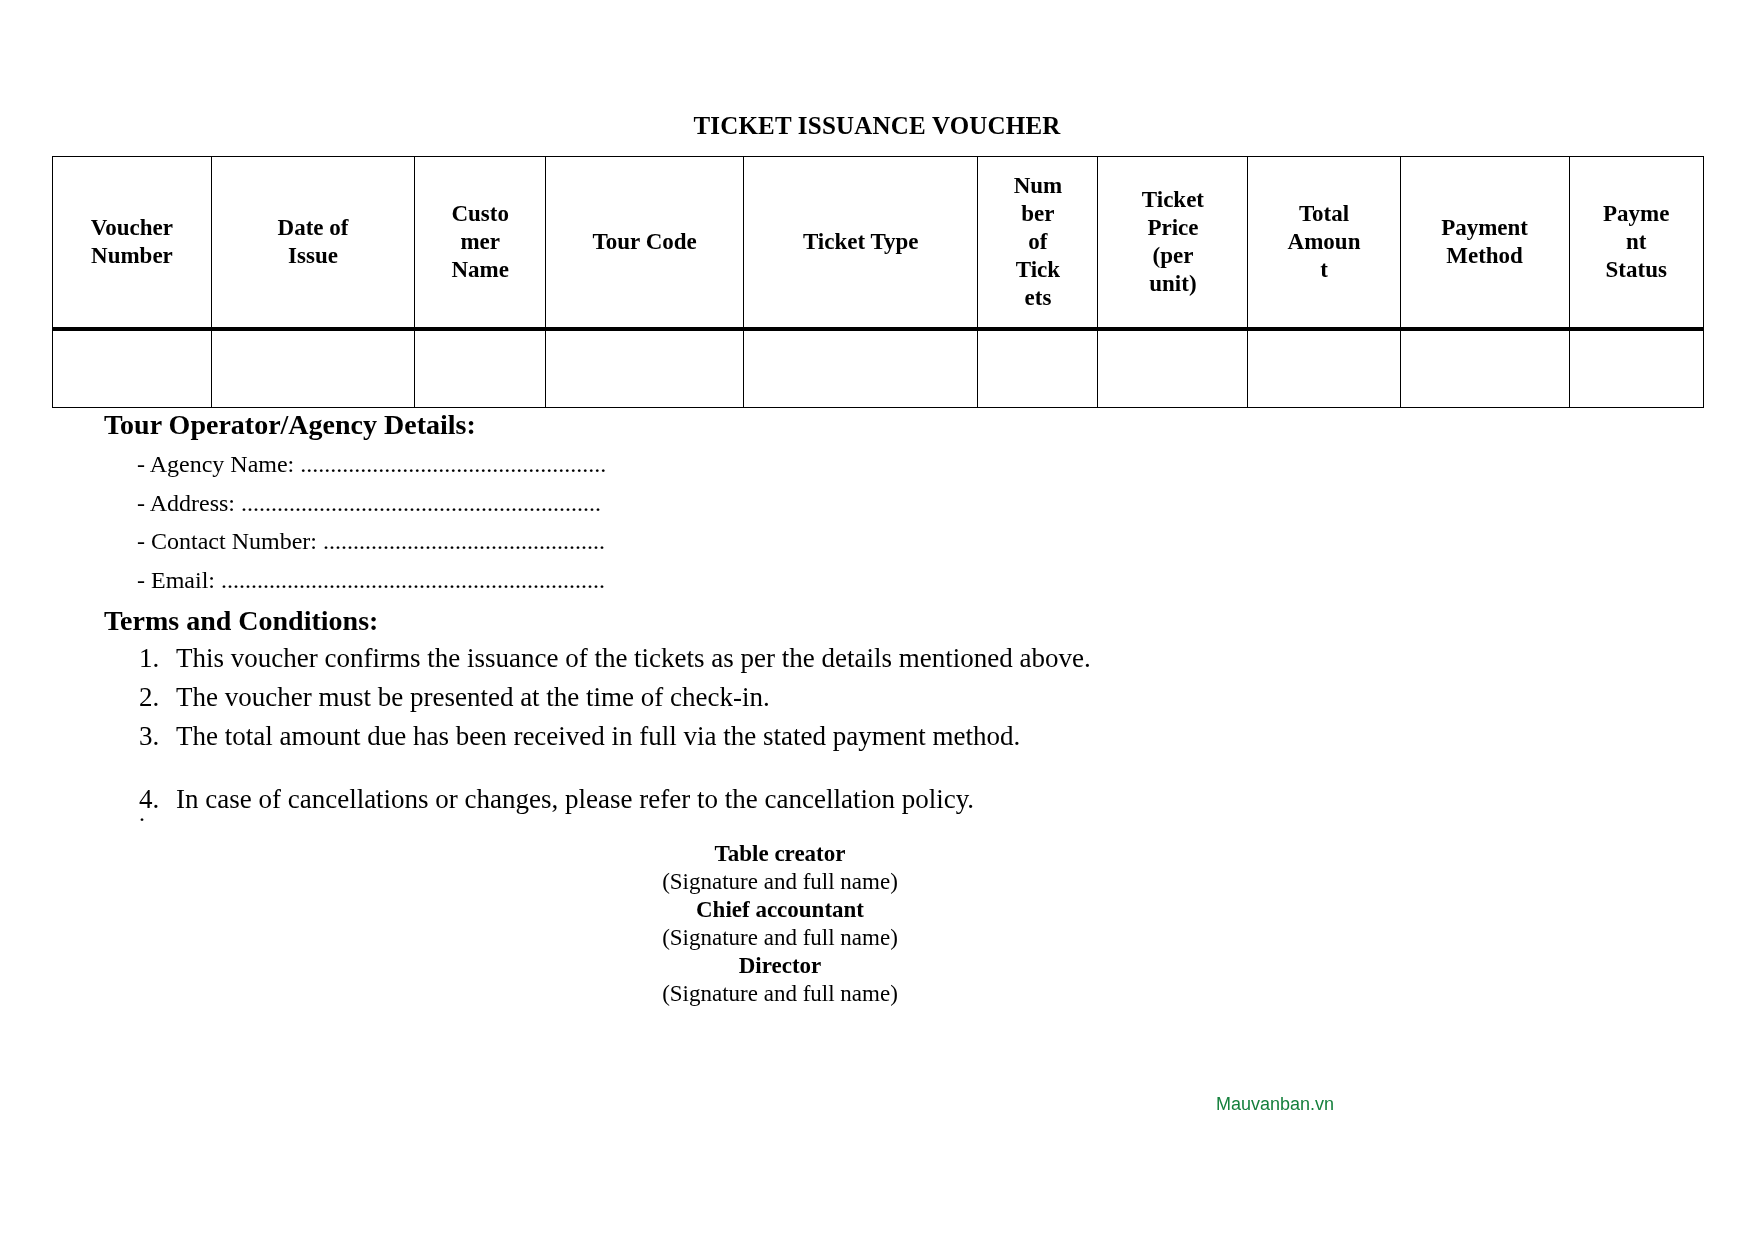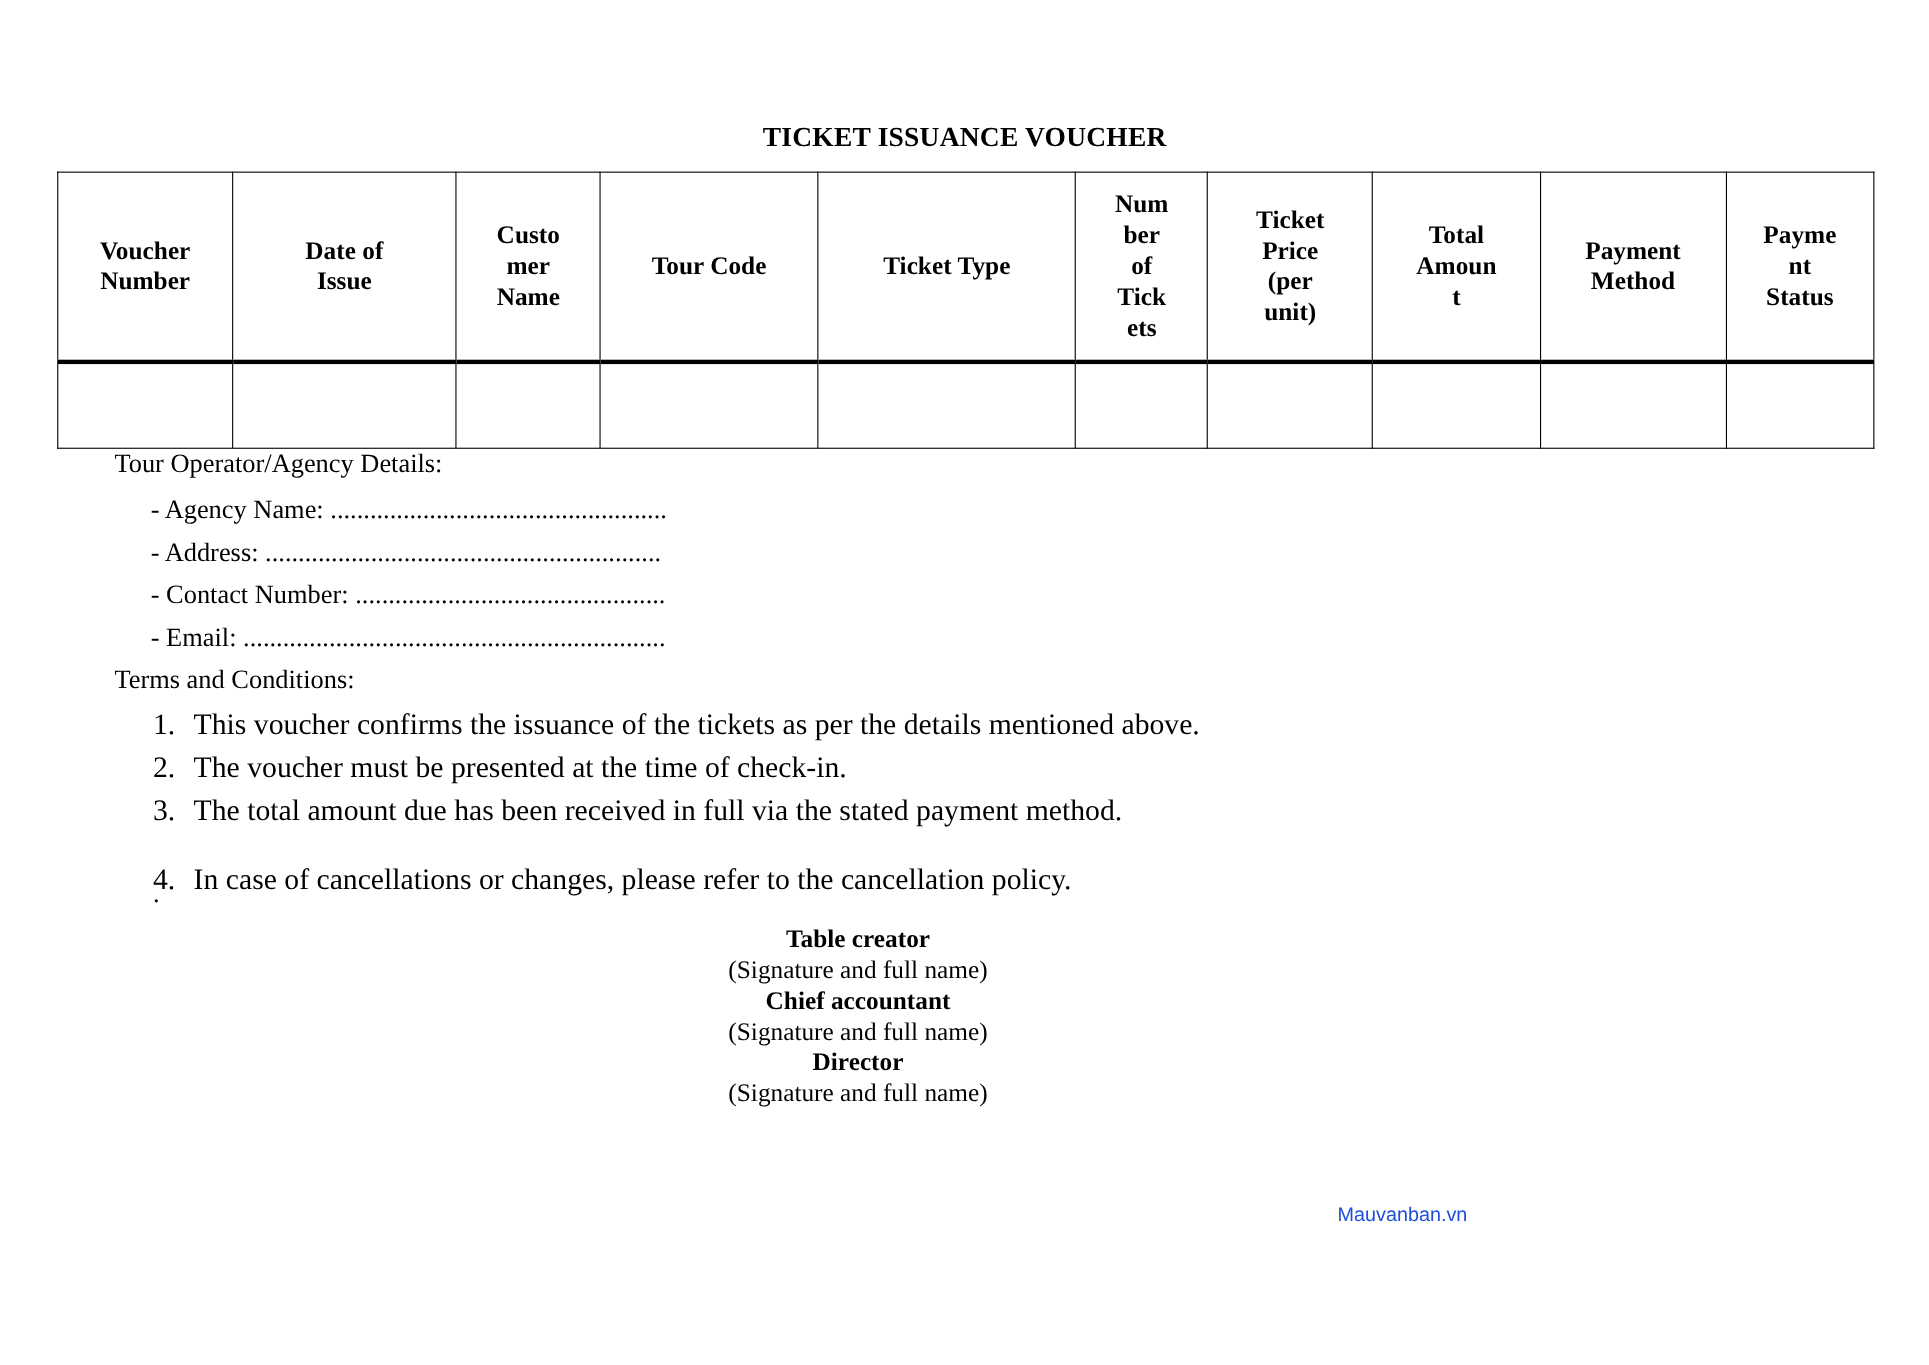--- a/index.html
+++ b/index.html
@@ -70,22 +70,22 @@
   .col-price     { width: 135px; }
   .col-total     { width: 137px; }
   .col-method    { width: 152px; }
   .col-status    { width: 121px; }
 
   .hdr-line { display: block; }
 
   
   .section-heading {
     position: absolute;
-    font-size: 24px;
-    font-weight: normal;
+    font-size: 28px;
+    font-weight: bold;
   }
   #agency-heading { left: 104px; top: 409px; }
   #terms-heading  { left: 104px; top: 605px; }
 
   .detail-line {
     position: absolute;
     left: 137px;
     font-size: 24px;
     white-space: nowrap;
   }
@@ -142,21 +142,21 @@
     display: block;
     font-weight: normal;
   }
 
   
   .footer-mark {
     position: absolute;
     right: 60px;
     top: 1094px;
     font-size: 18px;
-    color: #1d4ed8;
+    color: #15803d;
     font-family: "Liberation Sans", sans-serif;
   }
 </style>
 </head>
 <body>
 
 <div class="page">
 
   <div class="doc-title">TICKET ISSUANCE VOUCHER</div>
 

